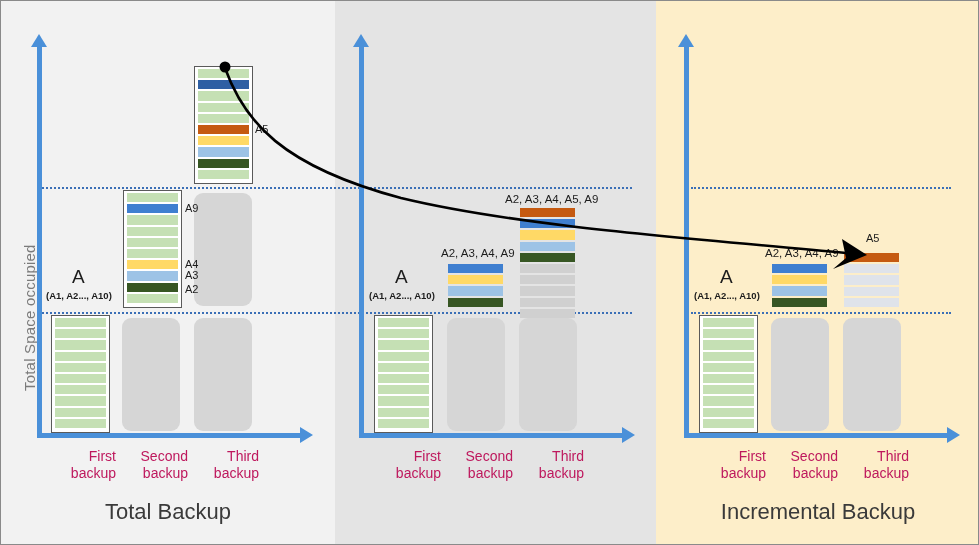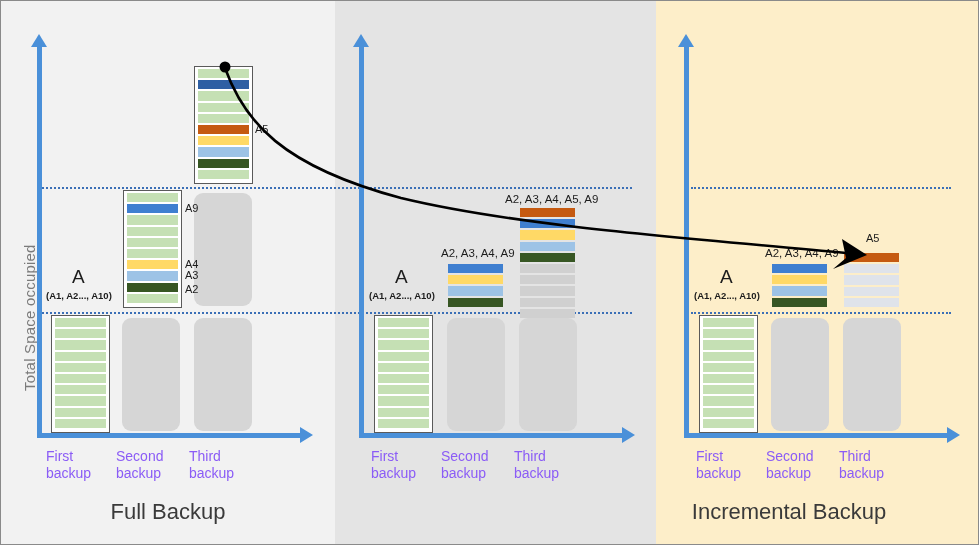--- a/index.html
+++ b/index.html
@@ -62,21 +62,21 @@
   
   .ghost{
     position:absolute;background:#d6d6d6;border-radius:9px;
   }
 
   
   .lbl{position:absolute;font-size:11px;color:#1c1c1c;white-space:nowrap;}
   .lbl-big{position:absolute;font-size:19px;color:#1c1c1c;white-space:nowrap;}
   .lbl-sub{position:absolute;font-size:9.5px;font-weight:bold;color:#1c1c1c;white-space:nowrap;}
   .lbl-group{position:absolute;font-size:11.5px;color:#1c1c1c;white-space:nowrap;}
-  .xtick{position:absolute;font-size:14px;color:#8b5cf6;text-align:left;line-height:17px;}
+  .xtick{position:absolute;font-size:14px;color:#be185d;text-align:right;line-height:17px;}
   .panel-title{position:absolute;font-size:22px;color:#3a3a3a;text-align:center;}
 
   
   .overlay{position:absolute;left:0;top:0;width:979px;height:545px;pointer-events:none;}
 </style>
 </head>
 <body>
 
 <div id="canvas">
 
@@ -148,21 +148,21 @@
 
   <div class="xtick" style="left:45px;top:447px;width:70px;">
     <span>First backup</span>
   </div>
   <div class="xtick" style="left:115px;top:447px;width:72px;">
     <span>Second backup</span>
   </div>
   <div class="xtick" style="left:188px;top:447px;width:70px;">
     <span>Third backup</span>
   </div>
-  <div class="panel-title" style="left:0px;top:498px;width:334px;">Full Backup</div>
+  <div class="panel-title" style="left:0px;top:498px;width:334px;">Total Backup</div>
 
   <div class="axis-v" style="left:358px;top:45px;height:390px;"></div>
   <div class="axis-arrow-up" style="left:352px;top:33px;"></div>
   <div class="axis-h" style="left:358px;top:432px;width:265px;"></div>
   <div class="axis-arrow-right" style="left:621px;top:426px;"></div>
 
   <div class="ghost" style="left:446px;top:317px;width:58px;height:113px;"></div>
   <div class="ghost" style="left:518px;top:317px;width:58px;height:113px;"></div>
 
   <div class="stack framed" style="left:373px;top:314px;width:59px;height:118px;">
@@ -254,21 +254,21 @@
 
   <div class="xtick" style="left:695px;top:447px;width:70px;">
     <span>First backup</span>
   </div>
   <div class="xtick" style="left:765px;top:447px;width:72px;">
     <span>Second backup</span>
   </div>
   <div class="xtick" style="left:838px;top:447px;width:70px;">
     <span>Third backup</span>
   </div>
-  <div class="panel-title" style="left:626px;top:498px;width:324px;">Incremental Backup</div>
+  <div class="panel-title" style="left:655px;top:498px;width:324px;">Incremental Backup</div>
 
   <svg class="overlay" viewBox="0 0 979 545">
     <path d="M 224 67
              C 243 120, 280 165, 400 197
              C 520 226, 700 238, 845 252" fill="none" stroke="#000000" stroke-width="2.6" stroke-linecap="round"></path>
     <circle cx="224" cy="66" r="5.5" fill="#000000"></circle>
     <polygon points="866,254 841,238 845,257 832,268" fill="#000000"></polygon>
   </svg>
 
 </div>

